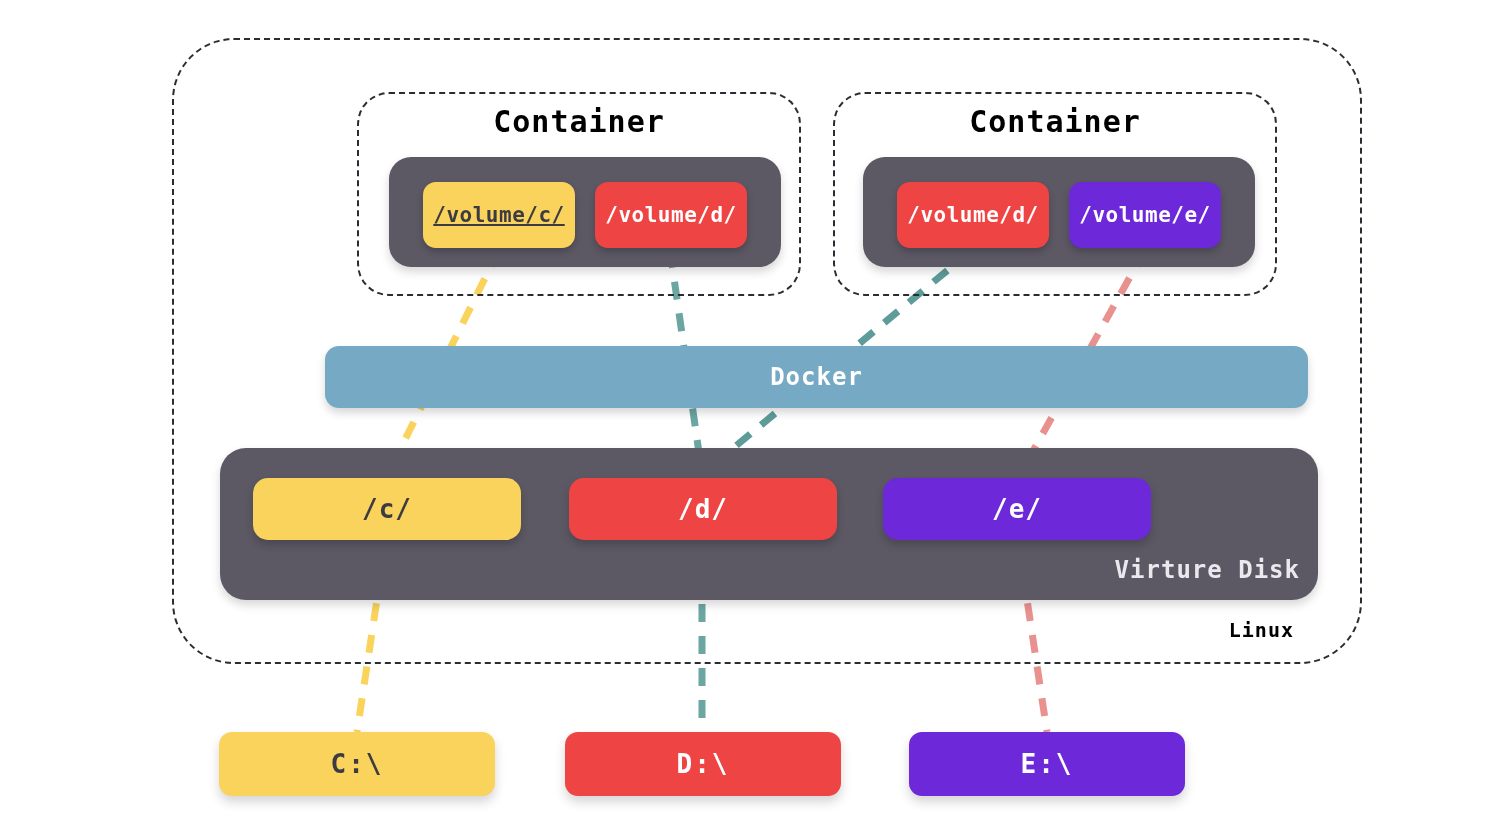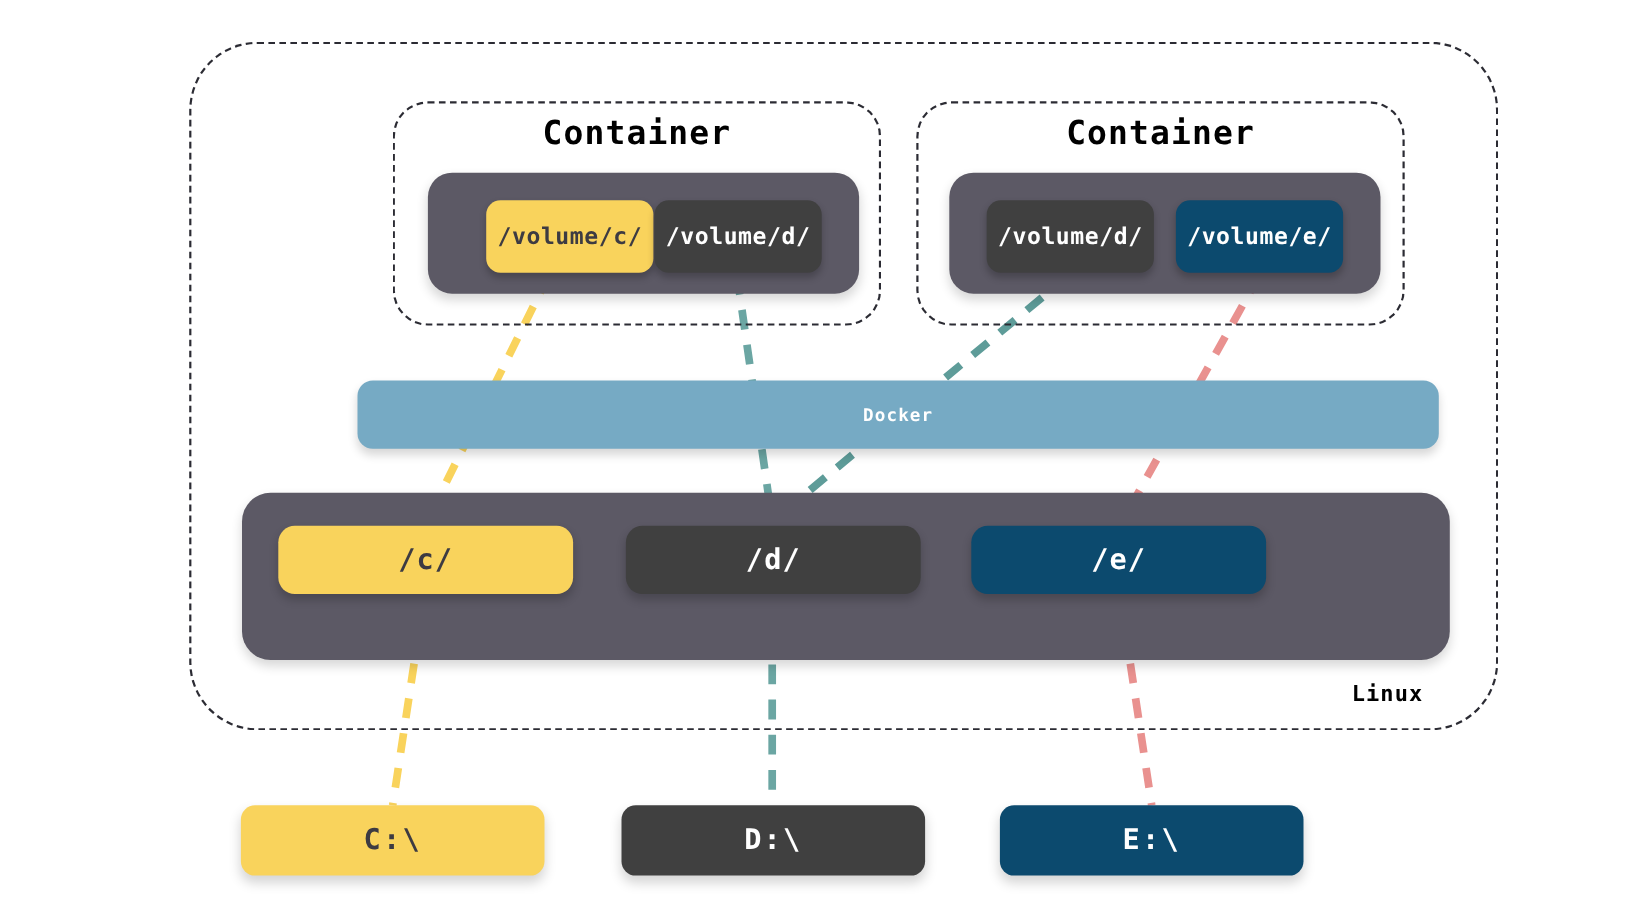--- a/index.html
+++ b/index.html
@@ -113,24 +113,24 @@
     align-items: center;
     justify-content: center;
     font-size: 21px;
     font-weight: bold;
     letter-spacing: 0.5px;
     box-shadow: 0 4px 7px rgba(0,0,0,0.22);
     box-sizing: border-box;
     white-space: nowrap;
   }
   .chip.yellow { background: #f9d35c; color: #3d3b42; }
-  .chip.teal   { background: #404040; color: #ffffff; }
-  .chip.pink   { background: #0c4a6e; color: #ffffff; }
-
-  #vol-c  { left: 442px;  top: 182px; width: 152px; height: 66px; }
+  .chip.teal   { background: #ef4444; color: #ffffff; }
+  .chip.pink   { background: #6d28d9; color: #ffffff; }
+
+  #vol-c  { left: 423px;  top: 182px; width: 152px; height: 66px; text-decoration: underline; }
   #vol-d1 { left: 595px;  top: 182px; width: 152px; height: 66px; }
   #vol-d2 { left: 897px;  top: 182px; width: 152px; height: 66px; }
   #vol-e  { left: 1069px; top: 182px; width: 152px; height: 66px; }
 
   .disk-chip {
     position: absolute;
     border-radius: 15px;
     display: flex;
     align-items: center;
     justify-content: center;
@@ -153,21 +153,21 @@
     height: 62px;
     background: #76aac4;
     border-radius: 14px;
     display: flex;
     align-items: center;
     justify-content: center;
     box-shadow: 0 5px 9px rgba(0,0,0,0.16);
     box-sizing: border-box;
   }
   #docker-label {
-    font-size: 16px;
+    font-size: 24px;
     font-weight: bold;
     color: #ffffff;
     letter-spacing: 1px;
   }
 
   
   .drive-chip {
     position: absolute;
     border-radius: 13px;
     display: flex;
@@ -230,20 +230,21 @@
   <div class="frame-title" id="container-title-2">Container</div>
   <div class="slab" id="container-slab-2"></div>
   <div class="chip teal" id="vol-d2">/volume/d/</div>
   <div class="chip pink" id="vol-e">/volume/e/</div>
 
   <div id="docker-bar">
     <span id="docker-label">Docker</span>
   </div>
 
   <div class="slab" id="vdisk-slab"></div>
+  <div id="vdisk-title">Virture Disk</div>
   <div class="disk-chip chip yellow" id="disk-c">/c/</div>
   <div class="disk-chip chip teal" id="disk-d">/d/</div>
   <div class="disk-chip chip pink" id="disk-e">/e/</div>
 
   <div class="drive-chip chip yellow" id="drive-c">C:\</div>
   <div class="drive-chip chip teal" id="drive-d">D:\</div>
   <div class="drive-chip chip pink" id="drive-e">E:\</div>
 
 </div>
 

